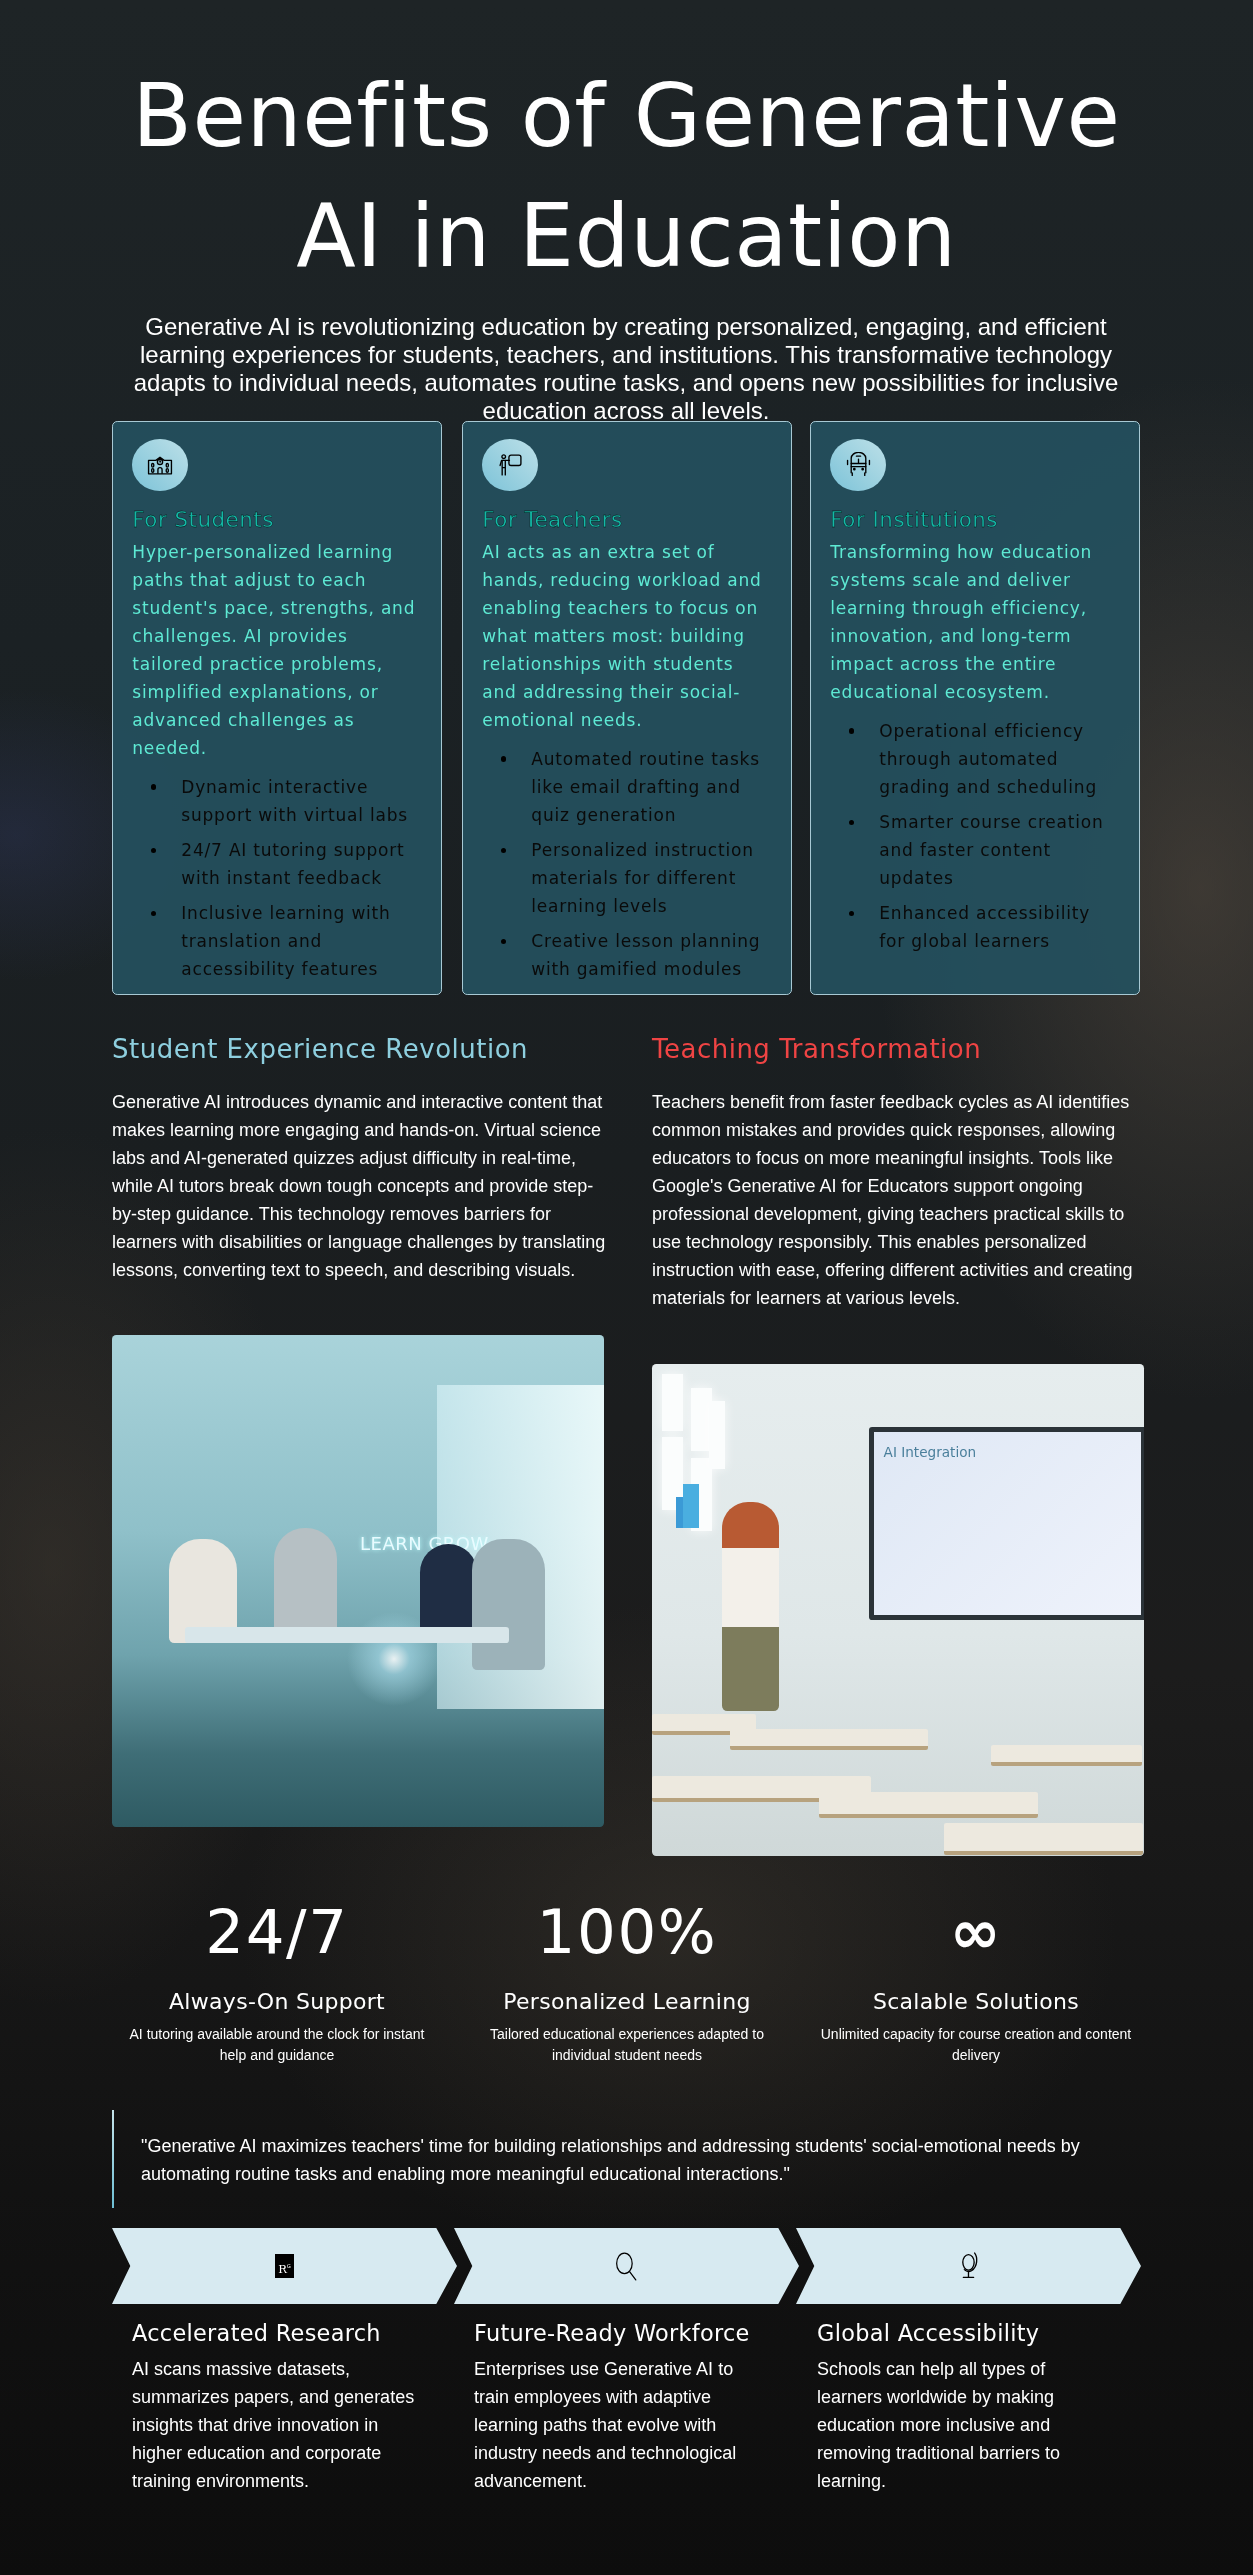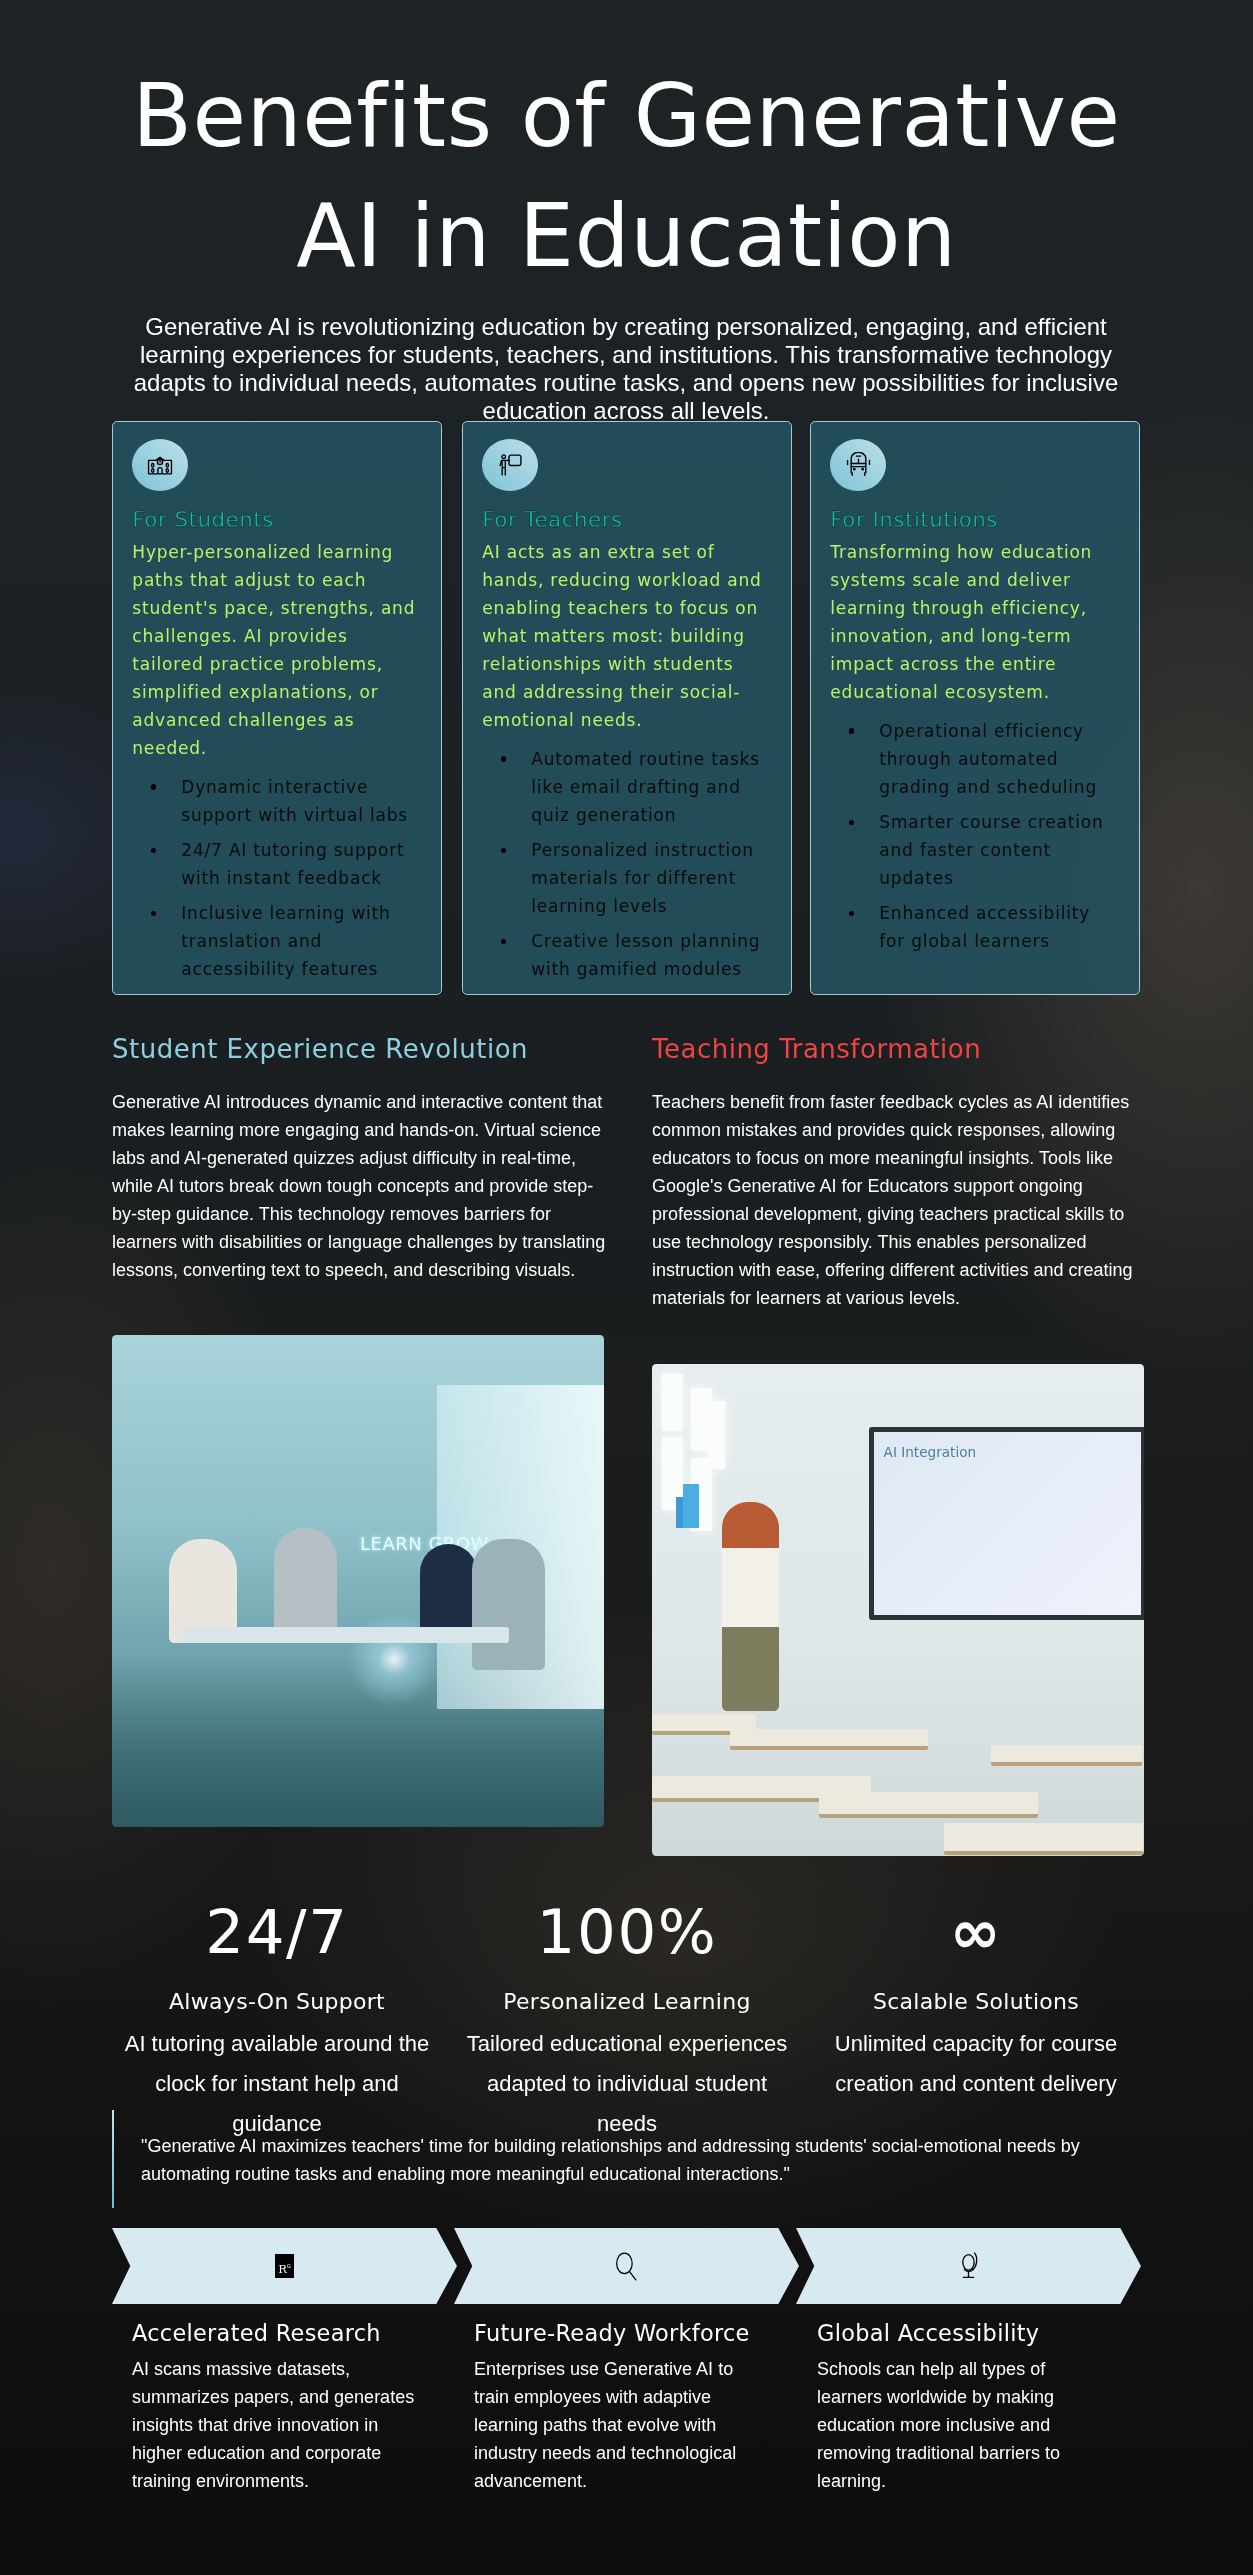--- a/index.html
+++ b/index.html
@@ -46,21 +46,21 @@
     background: linear-gradient(225deg, #bde0e8 0%, #7cc3d8 100%);
     display: flex; align-items: center; justify-content: center;
   }
   .card h3 {
     margin-top: 14.6px; font-size: 21.4px; line-height: 29px; font-weight: 400;
     font-family: "DejaVu Sans", sans-serif; color: #14b8a6; letter-spacing: 0.5px;
     -webkit-text-stroke: 0.3px #000;
   }
   .card p {
     margin-top: 4.2px; font-size: 17px; line-height: 28px; letter-spacing: 0.8px;
-    font-family: "DejaVu Sans", sans-serif; color: #bef264;
+    font-family: "DejaVu Sans", sans-serif; color: #5eead4;
   }
   .card ul { list-style: none; margin-top: 10.4px; }
   .card li {
     position: relative; padding-left: 49px; font-size: 17px; line-height: 28px;
     letter-spacing: 0.8px; font-family: "DejaVu Sans", sans-serif; margin-bottom: 7.3px;
   }
   .card li::before {
     content: ""; position: absolute; left: 19px; top: 11.5px;
     width: 5.2px; height: 5.2px; border-radius: 50%; background: #000;
   }
@@ -133,21 +133,21 @@
   }
   .stat .num {
     font-size: 61px; line-height: 73px; font-family: "DejaVu Sans", sans-serif;
     letter-spacing: 1.6px;
   }
   .stat .label {
     margin-top: 19px; font-size: 22px; line-height: 29px;
     font-family: "DejaVu Sans", sans-serif; letter-spacing: 0.3px;
   }
   .stat .desc {
-    margin-top: 8.4px; font-size: 22px; line-height: 40px;
+    margin-top: 8.4px; font-size: 14px; line-height: 21px;
   }
 
   
   .quote {
     position: absolute; left: 112px; top: 2110px; width: 1029px; height: 98px;
     border-left: 2.1px solid; border-image: linear-gradient(180deg, #c7e4ea, #6cbed4) 1;
     padding: 22px 0 0 27px; font-size: 18px; line-height: 28px; color: #fff;
   }
 
   

